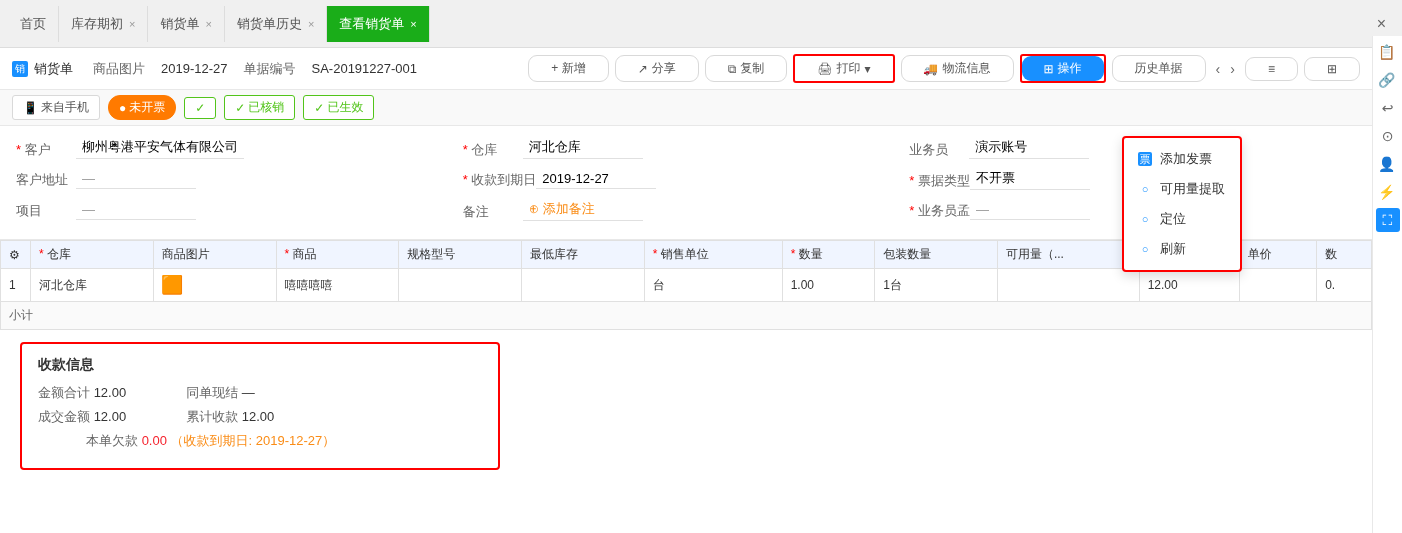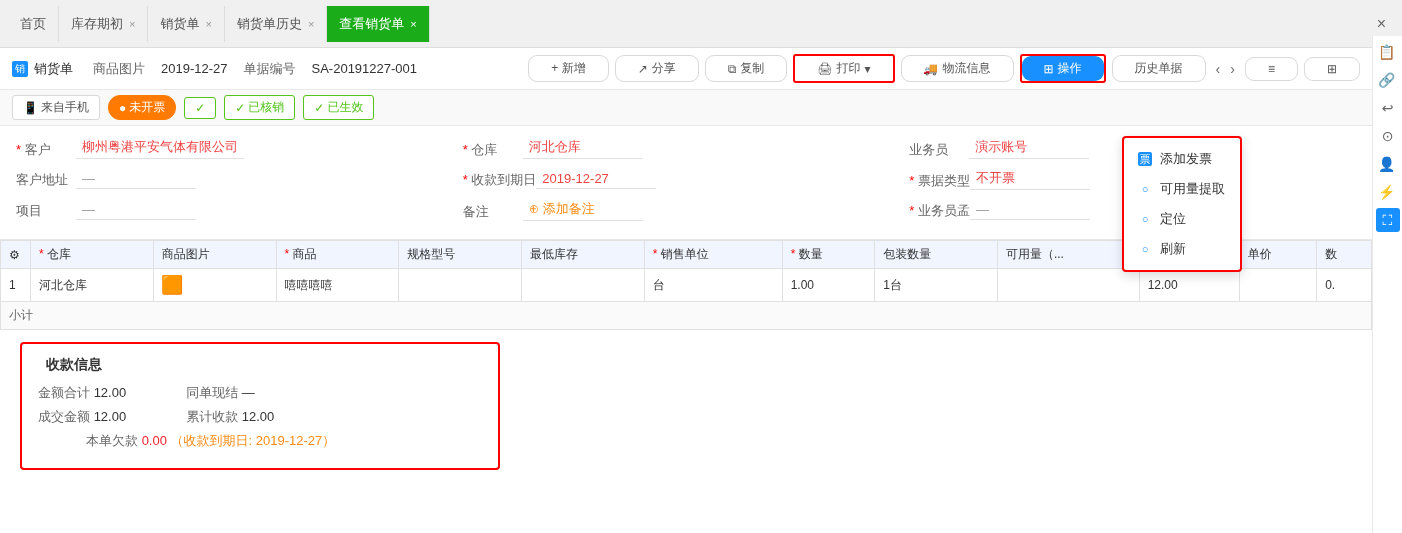--- a/index.html
+++ b/index.html
@@ -79,21 +79,21 @@
       display: flex; align-items: center; margin-bottom: 8px; gap: 0;
     }
     .form-field {
       display: flex; align-items: flex-end; flex: 1; min-width: 0;
     }
     .form-label {
       color: #666; white-space: nowrap; min-width: 60px; font-size: 13px;
     }
     .form-label.required::before { content: '* '; color: red; }
     .form-value {
-      color: #ef4444; font-size: 13px; padding: 2px 6px;
+      color: #000000; font-size: 13px; padding: 2px 6px;
       border-bottom: 1px solid #e0e0e0; min-width: 120px;
     }
     .form-value.dashes { color: #999; }
 
     
     .table-wrap {
       margin: 0; border-top: 1px solid #e8e8e8;
     }
     .data-table {
       width: 100%; border-collapse: collapse; font-size: 12px;
@@ -108,21 +108,21 @@
       background: #fff; white-space: nowrap;
     }
     .data-table tr.subtotal td { background: #fafafa; color: #666; }
     .settings-col { width: 30px; text-align: center; }
 
     
     .payment-box {
       border: 2px solid red; border-radius: 4px; padding: 12px 16px;
       margin: 8px 12px; display: inline-block; min-width: 480px;
     }
-    .payment-title { font-weight: bold; font-size: 14px; margin-bottom: 10px; margin-left: 8px; }
+    .payment-title { font-weight: bold; font-size: 14px; margin-bottom: 10px; }
     .payment-row { display: flex; gap: 60px; margin-bottom: 6px; font-size: 13px; }
     .payment-label { color: #666; min-width: 70px; }
     .payment-value { color: #333; }
     .payment-value.red { color: #f5222d; }
     .payment-value.orange { color: #fa8c16; }
 
     
     .dropdown-popup {
       position: absolute; top: 88px; right: 130px;
       background: #fff; border: 2px solid red; border-radius: 4px;

